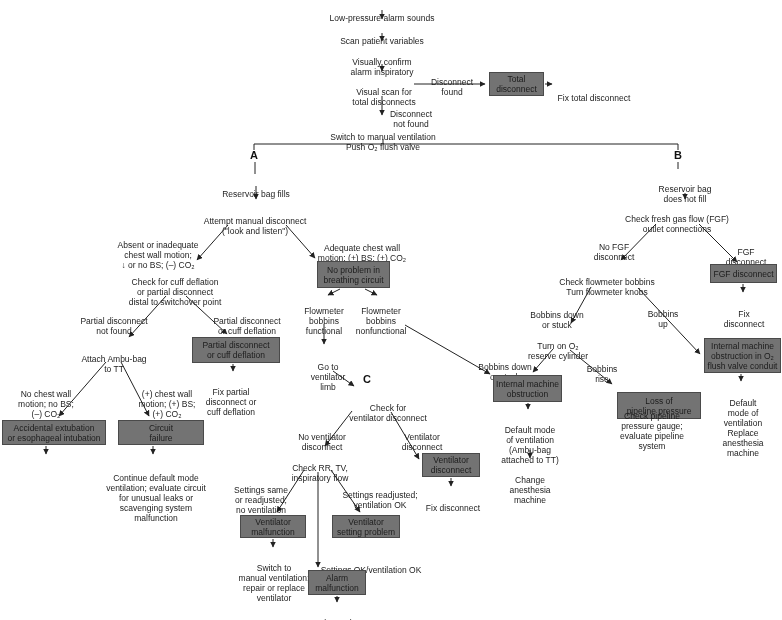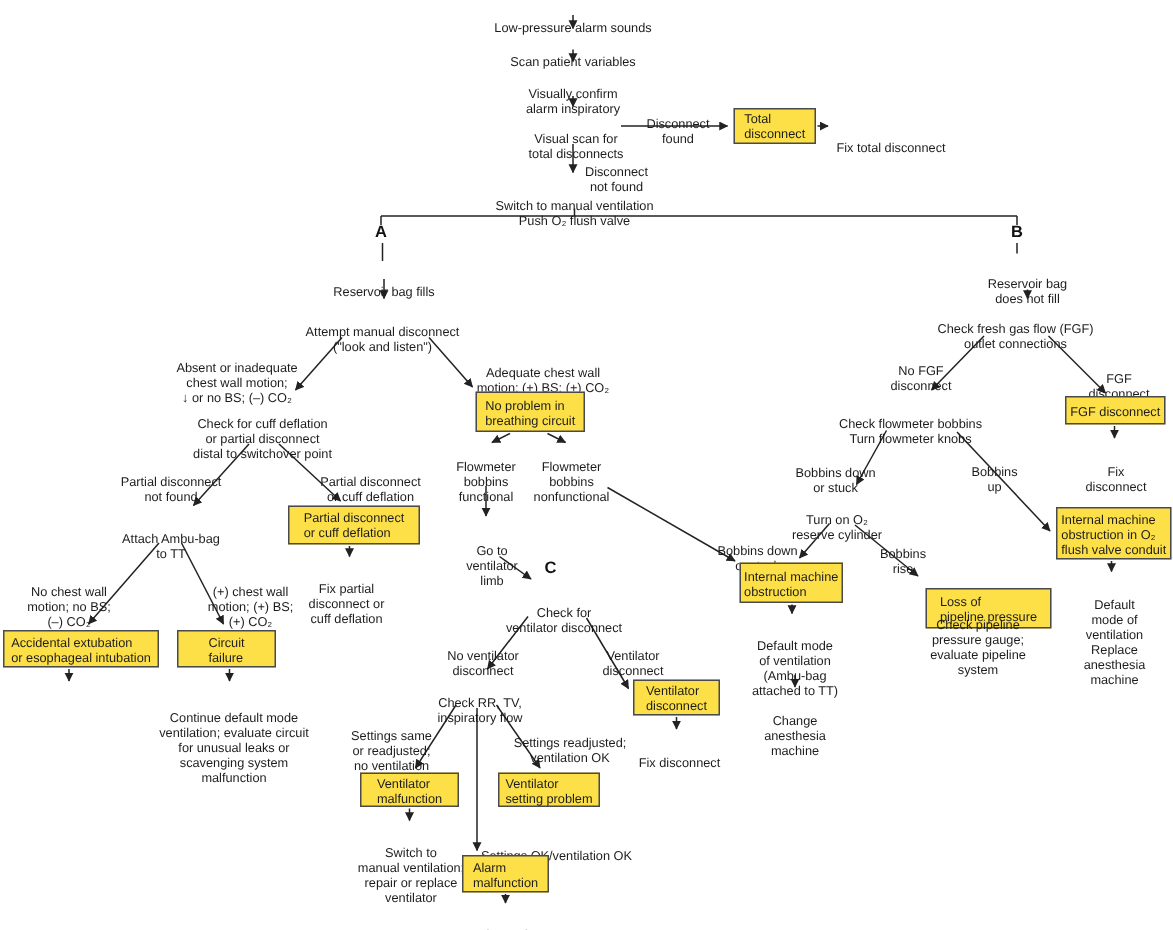--- a/index.html
+++ b/index.html
@@ -1,22 +1,22 @@
 <!DOCTYPE html>
 <html><head>
 <meta charset="utf-8">
 <style>
   html,body{margin:0;padding:0;background:#ffffff;}
   #canvas{position:relative;width:782px;height:620px;background:#ffffff;overflow:hidden;
           font-family:"Liberation Sans","DejaVu Sans",sans-serif;color:#1c1c1c;}
   svg.wires{position:absolute;left:0;top:0;width:782px;height:620px;}
   .t{position:absolute;transform:translateX(-50%);text-align:center;white-space:pre-line;
      font-size:8.5px;line-height:10px;color:#1c1c1c;margin-top:13px;}
-  .bx{position:absolute;background:#fde047;border:1.4px solid #4a4a4a;display:flex;
-      align-items:center;justify-content:center;text-align:left;white-space:pre-line;
+  .bx{position:absolute;background:#737373;border:1.4px solid #4a4a4a;display:flex;
+      align-items:center;justify-content:center;text-align:center;white-space:pre-line;
       font-size:8.5px;line-height:10px;color:#1c1c1c;box-sizing:border-box;}
   .ltr{position:absolute;transform:translateX(-50%);font-size:11px;font-weight:bold;
        color:#111;line-height:11px;}
 </style>
 </head>
 <body>
 
 <div id="canvas">
 
   <svg class="wires" viewBox="0 0 782 620" xmlns="http://www.w3.org/2000/svg">
@@ -120,41 +120,41 @@
 disconnect or
 cuff deflation</div>
   <div class="t" style="left:46px;top:376px">No chest wall
 motion; no BS;
 (–) CO₂</div>
   <div class="t" style="left:167px;top:376px">(+) chest wall
 motion; (+) BS;
 (+) CO₂</div>
   <div class="bx" style="left:2px;top:420px;width:104px;height:25px">Accidental extubation
 or esophageal intubation</div>
-  <div class="bx" style="left:118px;top:420px;width:66px;height:25px">Circuit
+  <div class="bx" style="left:118px;top:420px;width:86px;height:25px">Circuit
 failure</div>
   <div class="t" style="left:156px;top:460px">Continue default mode
 ventilation; evaluate circuit
 for unusual leaks or
 scavenging system
 malfunction</div>
 
   <div class="bx" style="left:317px;top:261px;width:73px;height:27px">No problem in
 breathing circuit</div>
   <div class="t" style="left:324px;top:293px">Flowmeter
 bobbins
 functional</div>
   <div class="t" style="left:381px;top:293px">Flowmeter
 bobbins
 nonfunctional</div>
   <div class="t" style="left:328px;top:349px">Go to
 ventilator
 limb</div>
   <div class="ltr" style="left:367px;top:374px">C</div>
-  <div class="t" style="left:376px;top:390px">Check for
+  <div class="t" style="left:388px;top:390px">Check for
 ventilator disconnect</div>
   <div class="t" style="left:322px;top:419px">No ventilator
 disconnect</div>
   <div class="t" style="left:422px;top:419px">Ventilator
 disconnect</div>
   <div class="t" style="left:320px;top:450px">Check RR, TV,
 inspiratory flow</div>
   <div class="bx" style="left:422px;top:453px;width:58px;height:24px">Ventilator
 disconnect</div>
   <div class="t" style="left:453px;top:490px">Fix disconnect</div>

